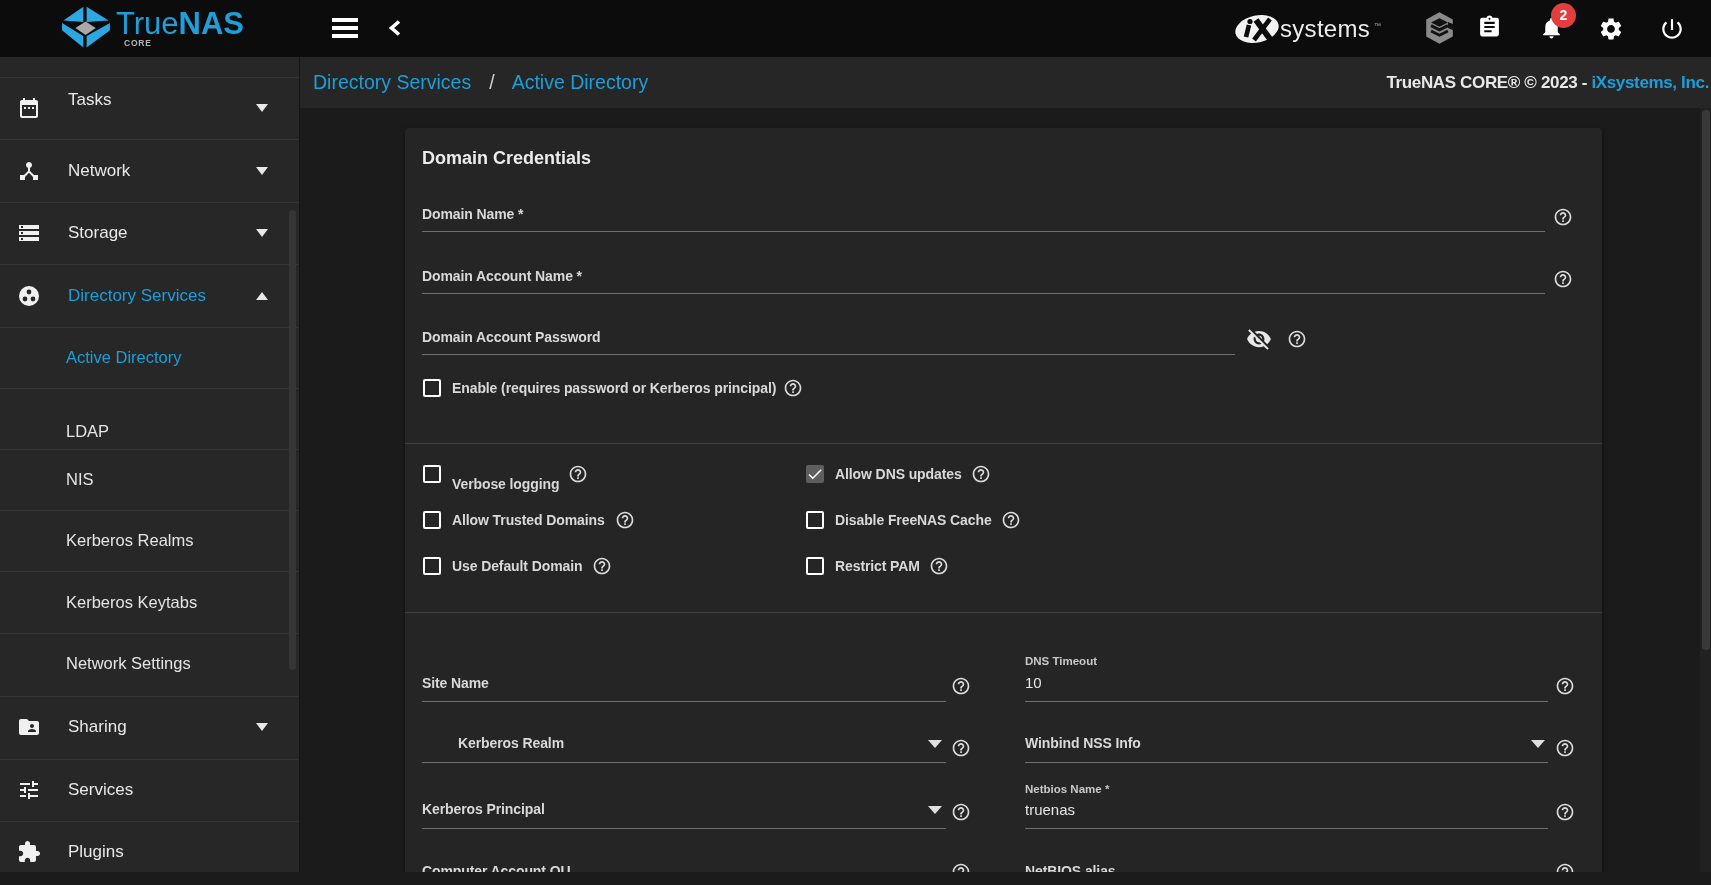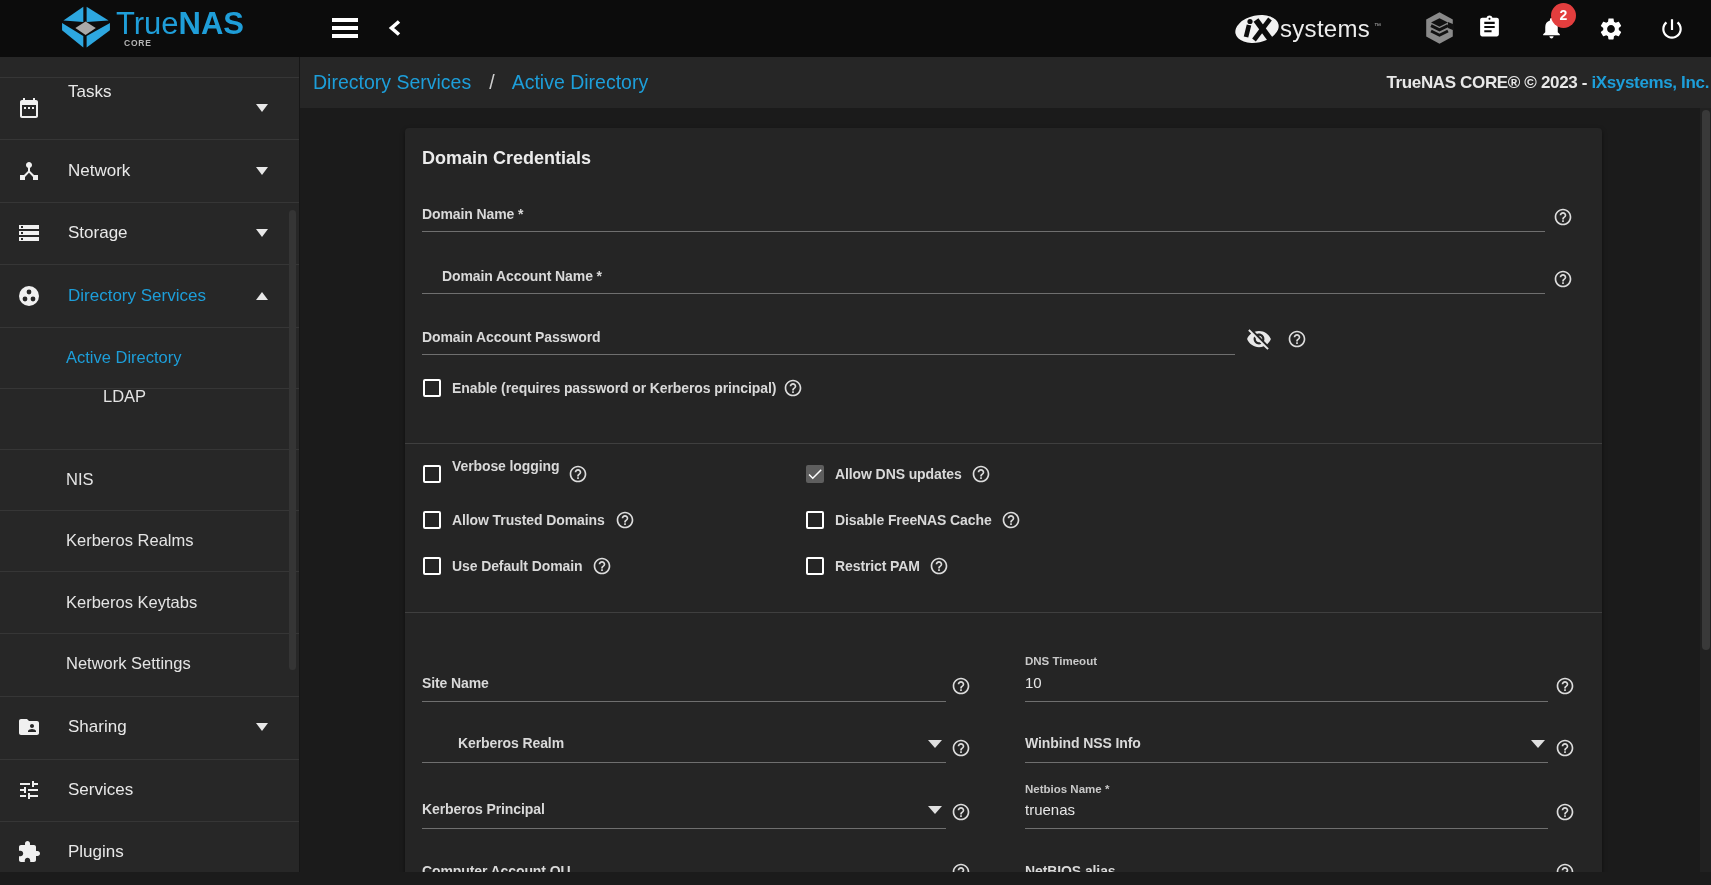--- a/index.html
+++ b/index.html
@@ -88,21 +88,21 @@
     <div class="sep" style="top:510px;"></div>
     <div class="sep" style="top:571px;"></div>
     <div class="sep" style="top:633px;"></div>
     <div class="sep" style="top:696px;"></div>
     <div class="sep" style="top:759px;"></div>
     <div class="sep" style="top:821px;"></div>
 
     <svg class="abs" style="left:17px;top:96px;" width="24" height="24" viewBox="0 0 24 24">
         <path d="M9 11H7v2h2v-2zm4 0h-2v2h2v-2zm4 0h-2v2h2v-2zm2-7h-1V2h-2v2H8V2H6v2H5c-1.11 0-1.99.9-1.99 2L3 20c0 1.1.89 2 2 2h14c1.1 0 2-.9 2-2V6c0-1.1-.9-2-2-2zm0 16H5V9h14v11z" fill="#f0f0f0"></path>
       </svg>
-    <div class="mtext" style="top:82px;text-align:center;">Tasks</div>
+    <div class="mtext" style="top:90px;text-align:center;">Tasks</div>
     <svg class="abs" style="left:255px;top:103px;" width="14" height="10" viewBox="0 0 14 10">
         <path d="M1 1 L13 1 L7 9 Z" fill="#e8e8e8"></path>
       </svg>
 
     <svg class="abs" style="left:17px;top:159px;" width="24" height="24" viewBox="0 0 24 24">
         <path d="M17 16l-4-4V8.82C14.16 8.4 15 7.3 15 6c0-1.66-1.34-3-3-3S9 4.34 9 6c0 1.3.84 2.4 2 2.82V12l-4 4H3v5h5v-3.05l4-4.2 4 4.2V21h5v-5h-4z" fill="#f0f0f0"></path>
       </svg>
     <div class="mtext" style="top:161px;">Network</div>
     <svg class="abs" style="left:255px;top:166px;" width="14" height="10" viewBox="0 0 14 10">
         <path d="M1 1 L13 1 L7 9 Z" fill="#e8e8e8"></path>
@@ -121,21 +121,21 @@
       <circle cx="12" cy="8" r="2.4" fill="#272727"></circle>
       <circle cx="8" cy="15" r="2.4" fill="#272727"></circle>
       <circle cx="16" cy="15" r="2.4" fill="#272727"></circle>
     </svg>
     <div class="mtext blue" style="top:286px;">Directory Services</div>
     <svg class="abs" style="left:255px;top:291px;" width="14" height="10" viewBox="0 0 14 10">
         <path d="M1 9 L13 9 L7 1 Z" fill="#e8e8e8"></path>
       </svg>
 
     <div class="stext blue" style="top:348px;">Active Directory</div>
-    <div class="stext" style="top:387px;margin-left:37px;">LDAP</div>
+    <div class="stext" style="top:422px;">LDAP</div>
     <div class="stext" style="top:470px;">NIS</div>
     <div class="stext" style="top:531px;">Kerberos Realms</div>
     <div class="stext" style="top:593px;">Kerberos Keytabs</div>
     <div class="stext" style="top:654px;">Network Settings</div>
 
     <svg class="abs" style="left:17px;top:715px;" width="24" height="24" viewBox="0 0 24 24">
         <path d="M20 6h-8l-2-2H4c-1.1 0-2 .9-2 2v12c0 1.1.9 2 2 2h16c1.1 0 2-.9 2-2V8c0-1.1-.9-2-2-2zm-5 3c1.1 0 2 .9 2 2s-.9 2-2 2-2-.9-2-2 .9-2 2-2zm4 8h-8v-1c0-1.33 2.67-2 4-2s4 .67 4 2v1z" fill="#f0f0f0"></path>
       </svg>
     <div class="mtext" style="top:717px;">Sharing</div>
     <svg class="abs" style="left:255px;top:722px;" width="14" height="10" viewBox="0 0 14 10">
@@ -179,21 +179,21 @@
   <div id="card-content">
 
     <div class="abs" style="left:422px;top:148px;font-size:18px;font-weight:bold;color:#ececec;">Domain Credentials</div>
 
     <div class="lbl abs" style="left:422px;top:206px;">Domain Name *</div>
     <div class="uline abs" style="left:422px;top:231px;width:1123px;"></div>
     <svg class="abs" style="left:1553px;top:207px;" width="20" height="20" viewBox="0 0 24 24">
         <use href="#help"></use>
       </svg>
 
-    <div class="lbl abs" style="left:422px;top:268px;margin-left:20px;">Domain Account Name *</div>
+    <div class="lbl abs" style="left:422px;top:268px;">Domain Account Name *</div>
     <div class="uline abs" style="left:422px;top:293px;width:1123px;"></div>
     <svg class="abs" style="left:1553px;top:269px;" width="20" height="20" viewBox="0 0 24 24">
         <use href="#help"></use>
       </svg>
 
     <div class="lbl abs" style="left:422px;top:329px;">Domain Account Password</div>
     <div class="uline abs" style="left:422px;top:354px;width:813px;"></div>
     <svg class="abs" style="left:1246px;top:326px;" width="26" height="26" viewBox="0 0 24 24">
         <path d="M12 7c2.76 0 5 2.24 5 5 0 .65-.13 1.26-.36 1.83l2.92 2.92c1.51-1.26 2.7-2.89 3.43-4.75-1.73-4.39-6-7.5-11-7.5-1.4 0-2.74.25-3.98.7l2.16 2.16C10.74 7.13 11.35 7 12 7zM2 4.27l2.28 2.28.46.46C3.08 8.3 1.78 10.02 1 12c1.73 4.39 6 7.5 11 7.5 1.55 0 3.03-.3 4.38-.84l.42.42L19.73 22 21 20.73 3.27 3 2 4.27zM7.53 9.8l1.55 1.55c-.05.21-.08.43-.08.65 0 1.66 1.34 3 3 3 .22 0 .44-.03.65-.08l1.55 1.55c-.67.33-1.41.53-2.2.53-2.76 0-5-2.24-5-5 0-.79.2-1.53.53-2.2zm4.31-.78l3.15 3.15.02-.16c0-1.66-1.34-3-3-3l-.17.01z" fill="#e8e8e8"></path>
       </svg>
@@ -203,21 +203,21 @@
 
     <div class="cbx abs" style="left:423px;top:379px;"></div>
     <div class="lbl abs" style="left:452px;top:380px;">Enable (requires password or Kerberos principal)</div>
     <svg class="abs" style="left:783px;top:378px;" width="20" height="20" viewBox="0 0 24 24">
         <use href="#help"></use>
       </svg>
 
     <div class="abs" style="left:405px;top:443px;width:1197px;height:1px;background:rgba(255,255,255,0.12);"></div>
 
     <div class="cbx abs" style="left:423px;top:465px;"></div>
-    <div class="lbl abs" style="left:452px;top:458px;">Verbose logging</div>
+    <div class="lbl abs" style="left:452px;top:476px;">Verbose logging</div>
     <svg class="abs" style="left:568px;top:464px;" width="20" height="20" viewBox="0 0 24 24">
         <use href="#help"></use>
       </svg>
 
     <div class="abs" style="left:806px;top:465px;width:18px;height:18px;background:#5e5e5e;border-radius:2px;"></div>
     <svg class="abs" style="left:806px;top:465px;" width="18" height="18" viewBox="0 0 24 24">
         <path d="M9 16.17L4.83 12l-1.42 1.41L9 19 21 7l-1.41-1.41z" fill="#fff"></path>
       </svg>
     <div class="lbl abs" style="left:835px;top:466px;">Allow DNS updates</div>
     <svg class="abs" style="left:971px;top:464px;" width="20" height="20" viewBox="0 0 24 24">

